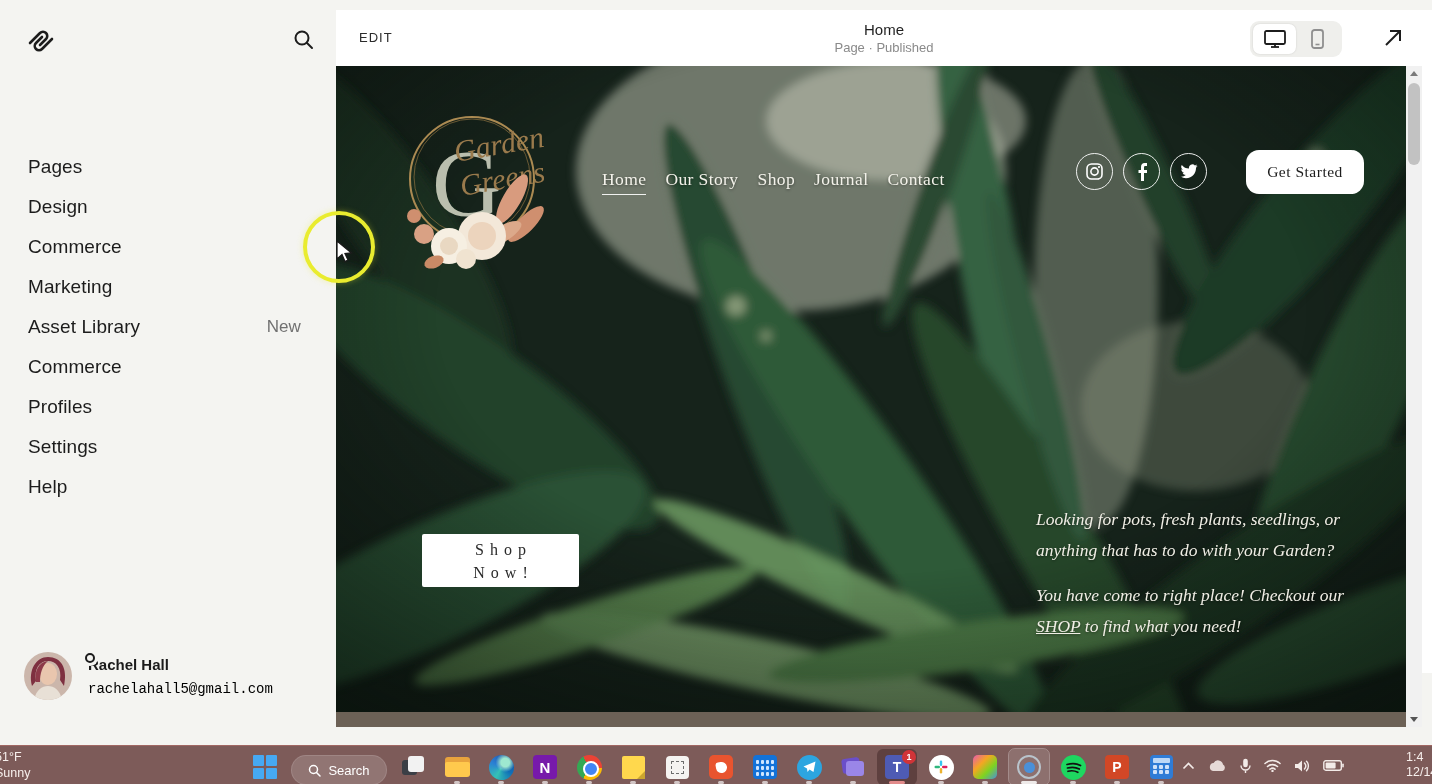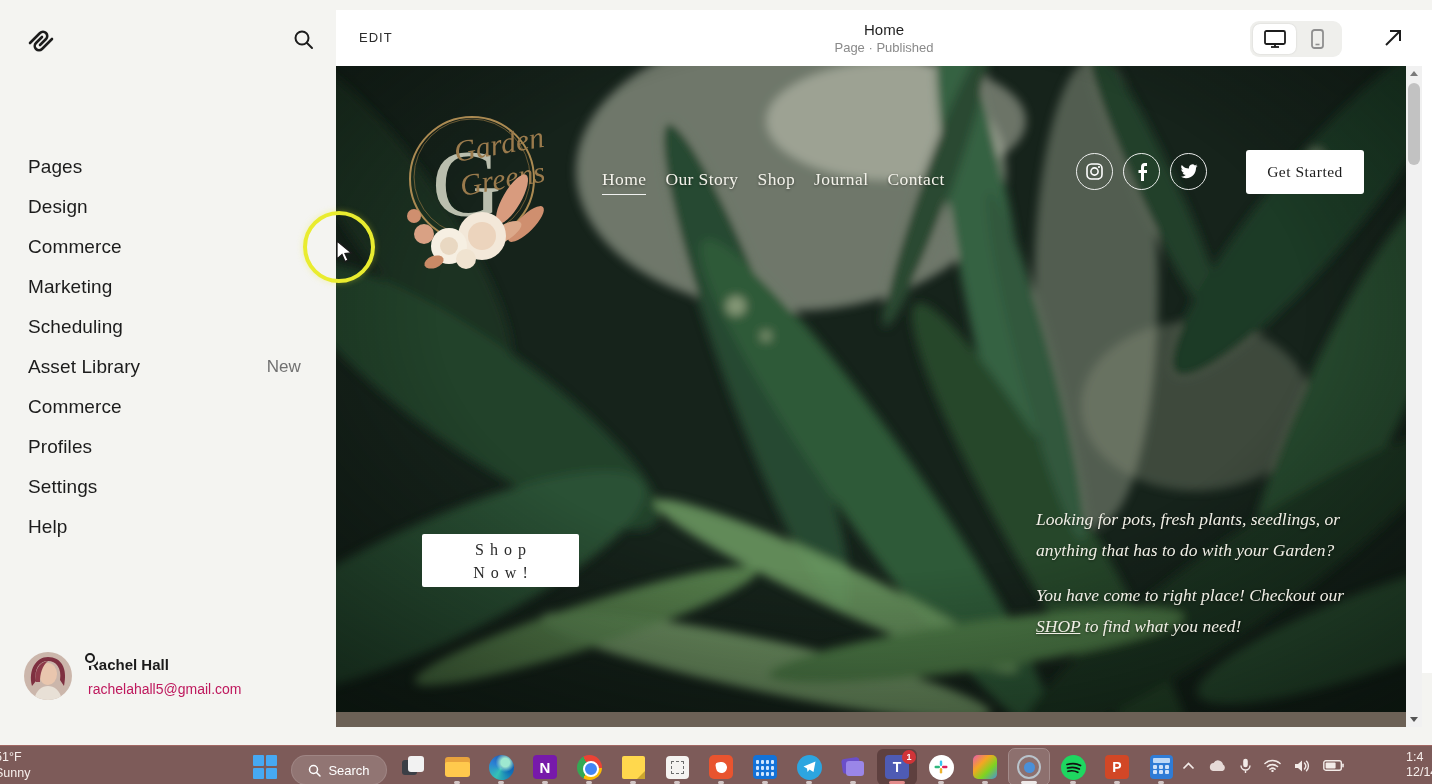--- a/index.html
+++ b/index.html
@@ -13,21 +13,21 @@
   .side-item { position:relative; height:40px; line-height:40px; padding-left:28px;
                font-size:19px; font-weight:500; color:#1c1c1c; cursor:pointer; letter-spacing:.1px; }
   .side-item .badge { position:absolute; right:35px; top:0; color:#717171; font-size:17px; font-weight:500; }
   .user-box { position:absolute; left:24px; top:652px; display:flex; align-items:center; cursor:pointer; }
   .avatar { width:48px; height:48px; border-radius:50%; overflow:hidden; position:relative; flex:none; }
   .avatar-badge { position:absolute; left:58px; top:-2px; width:16px; height:16px; background:#f4f4f1;
                   border-radius:50%; display:flex; align-items:center; justify-content:center; }
   .avatar-badge span { width:10px; height:10px; border:2px solid #1c1c1c; border-radius:50%; display:block; }
   .user-meta { margin-left:16px; }
   .user-name { font-size:15px; font-weight:700; color:#1b1b1b; }
-  .user-email { font-size:14px; color:#be185d; margin-top:8px; }
+  .user-email { font-size:14px; color:#000000; margin-top:8px;font-family:Liberation Mono, monospace; }
 
   
   .preview-panel { position:absolute; left:336px; top:10px; width:1096px; height:663px; background:#ffffff; }
   .preview-topbar { position:absolute; left:0; top:0; width:100%; height:56px; background:#fff; }
   .edit-btn { position:absolute; left:23px; top:20px; font-size:13px; letter-spacing:1px; color:#2b2b2b; cursor:pointer; font-weight:500;}
   .pv-title { position:absolute; left:0; right:0; top:11px; text-align:center; font-size:15px; color:#1f1f1f; font-weight:500; }
   .pv-sub { position:absolute; left:0; right:0; top:30px; text-align:center; font-size:13px; color:#8a8a8a; }
   .device-toggle { position:absolute; right:90px; top:11px; width:92px; height:36px; background:#efefec; border-radius:9px;
                    display:flex; padding:3px; }
   .dev-cell { width:43px; height:30px; border-radius:7px; display:flex; align-items:center; justify-content:center; cursor:pointer; }
@@ -40,21 +40,21 @@
   .jungle { position:absolute; left:0; top:0; }
   .site-logo { position:absolute; left:58px; top:18px; width:160px; height:200px; cursor:pointer; }
   .site-nav { position:absolute; left:266px; top:103px; display:flex; gap:19px; }
   .site-nav a { color:#f3f2ea; font-size:17.5px; letter-spacing:.4px; text-decoration:none; cursor:pointer;
                 text-shadow:0 1px 3px rgba(0,0,0,.45); }
   .site-nav a.active { border-bottom:1.5px solid rgba(255,255,255,.9); padding-bottom:4px; }
   .socials { position:absolute; left:740px; top:87px; display:flex; gap:10px; }
   .soc { width:37px; height:37px; border:1.4px solid rgba(255,255,255,.9); border-radius:50%;
          display:flex; align-items:center; justify-content:center; cursor:pointer; }
   .cta-btn { position:absolute; left:910px; top:84px; width:118px; height:44px; background:#fff; border:none;
-             border-radius:3px; font-family:"Liberation Serif", serif; font-size:15.5px; color:#1d1d1d;
+             border-radius:13px; font-family:"Liberation Serif", serif; font-size:15.5px; color:#1d1d1d;
              letter-spacing:.5px; cursor:pointer; }
   .hero { position:absolute; left:59px; top:318px; font-size:44px; font-weight:400; color:#f5f3ec;
           letter-spacing:1.5px; text-shadow:0 2px 6px rgba(0,0,0,.35); white-space:nowrap; }
   .shop-btn { position:absolute; left:86px; top:468px; width:157px; height:53px; background:#fff; border:none;
               border-radius:2px; font-family:"Liberation Serif", serif; font-size:16px; color:#2a2a2a;
               letter-spacing:6px; line-height:23px; cursor:pointer; text-align:center; padding-left:6px; }
   .copy { position:absolute; left:700px; top:438px; width:330px; color:#f0eee5; font-size:17.5px;
           line-height:30.5px; text-shadow:0 1px 3px rgba(0,0,0,.5);font-style:italic; }
   .copy p + p { margin-top:15px; }
   .copy a { color:#f0eee5; text-decoration:underline; cursor:pointer; }
@@ -158,21 +158,20 @@
       <circle cx="10" cy="10" r="6.5" fill="none" stroke="#1c1c1c" stroke-width="2"></circle>
       <line x1="15" y1="15" x2="20" y2="20" stroke="#1c1c1c" stroke-width="2" stroke-linecap="round"></line>
     </svg>
 </div>
 
 <nav class="side-nav">
   <div class="side-item"><span>Pages</span></div>
   <div class="side-item"><span>Design</span></div>
   <div class="side-item"><span>Commerce</span></div>
   <div class="side-item"><span>Marketing</span></div>
-  <div class="side-item"><span>Scheduling</span></div>
   <div class="side-item">
     <span>Asset Library</span>
     <span class="badge">New</span>
   </div>
   <div class="side-item"><span>Commerce</span></div>
   <div class="side-item"><span>Profiles</span></div>
   <div class="side-item"><span>Settings</span></div>
   <div class="side-item"><span>Help</span></div>
 </nav>
 

